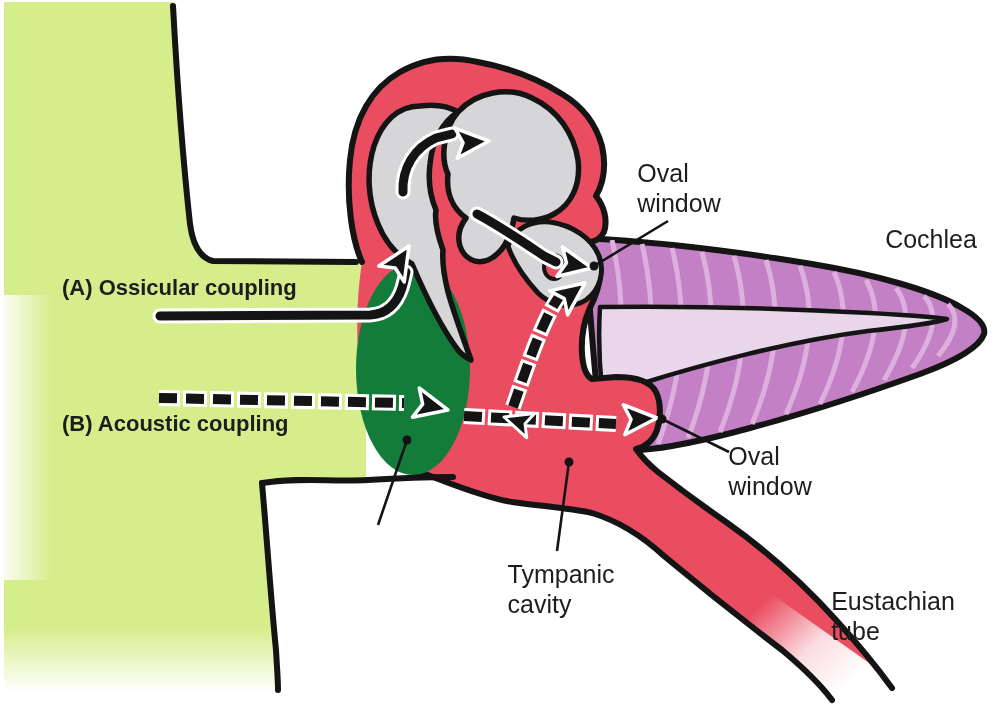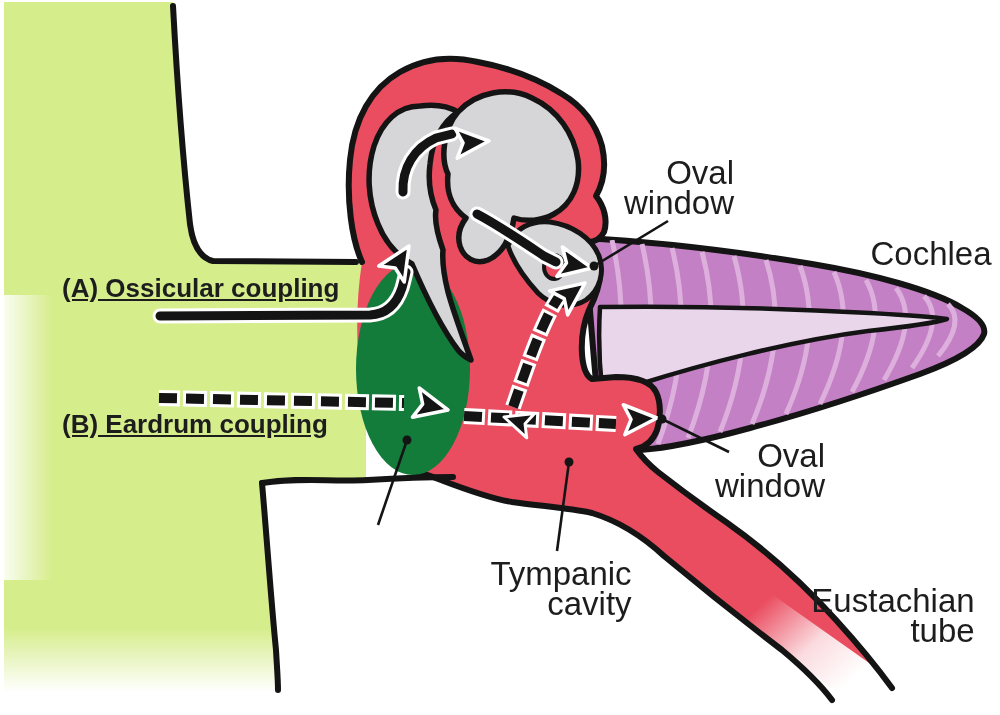--- a/index.html
+++ b/index.html
@@ -1,21 +1,21 @@
 <!DOCTYPE html>
 <html style="--canal: #d6ed8c; --eardrum: #137c3b; --middle-ear: #ea4d60; --ossicles: #d6d6d8; --cochlea: #c480c4; --cochlea-stripe: #ddafdd; --cochlea-inner: #ead6eb; --outline: #141414; --text: #1d1d1d;"><head>
 <meta charset="utf-8">
 <style>
   html,body{margin:0;padding:0;background:#ffffff;}
   .stage{position:relative;width:1000px;height:715px;background:#fff;overflow:hidden;
          font-family:"Liberation Sans",sans-serif;}
   .stage svg{position:absolute;left:0;top:0;}
-  .lbl{position:absolute;font-size:33px;line-height:30px;color:var(--text,#1d1d1d);
-       white-space:pre-line;text-align:right;transform:translateX(-50%);}
-  .lbl.heading{transform:none;text-align:left;font-weight:bold;font-size:26px;text-decoration:underline;}
+  .lbl{position:absolute;font-size:25px;line-height:30px;color:var(--text,#1d1d1d);
+       white-space:pre-line;text-align:left;transform:translateX(-50%);}
+  .lbl.heading{transform:none;text-align:left;font-weight:bold;font-size:22px;}
   
   .fill-canal{fill:var(--canal,#d6ed8c);}
   .fill-eardrum{fill:var(--eardrum,#137c3b);}
   .fill-red{fill:var(--middle-ear,#ea4d60);}
   .fill-gray{fill:var(--ossicles,#d6d6d8);}
   .fill-purple{fill:var(--cochlea,#c480c4);}
   .stroke-stripe{stroke:var(--cochlea-stripe,#ddafdd);}
   .fill-wedge{fill:var(--cochlea-inner,#ead6eb);}
   .ol{stroke:var(--outline,#141414);}
   .nofill{fill:none;}
@@ -172,23 +172,23 @@
       <path class="leader" d="M 729,452 L 662,419"></path>
       <circle class="dot" cx="662" cy="419" r="4.5"></circle>
       <path class="leader" d="M 378,525 L 407,440"></path>
       <circle class="dot" cx="407" cy="440" r="4.5"></circle>
       <path class="leader" d="M 557,551 L 569,462"></path>
       <circle class="dot" cx="569" cy="462" r="4.5"></circle>
     </g>
   </svg>
 
   <div class="lbl heading" style="left:62px;top:273px;">(A) Ossicular coupling</div>
-  <div class="lbl heading" style="left:62px;top:409px;">(B) Eardrum coupling</div>
+  <div class="lbl heading" style="left:62px;top:409px;">(B) Acoustic coupling</div>
   <div class="lbl" style="left:679px;top:158px;">Oval
 window</div>
-  <div class="lbl" style="left:931px;top:239px;">Cochlea</div>
+  <div class="lbl" style="left:931px;top:224px;">Cochlea</div>
   <div class="lbl" style="left:770px;top:441px;">Oval
 window</div>
   <div class="lbl" style="left:561px;top:559px;">Tympanic
 cavity</div>
   <div class="lbl" style="left:893px;top:586px;">Eustachian
 tube</div>
 </div>
 
 </body></html>

